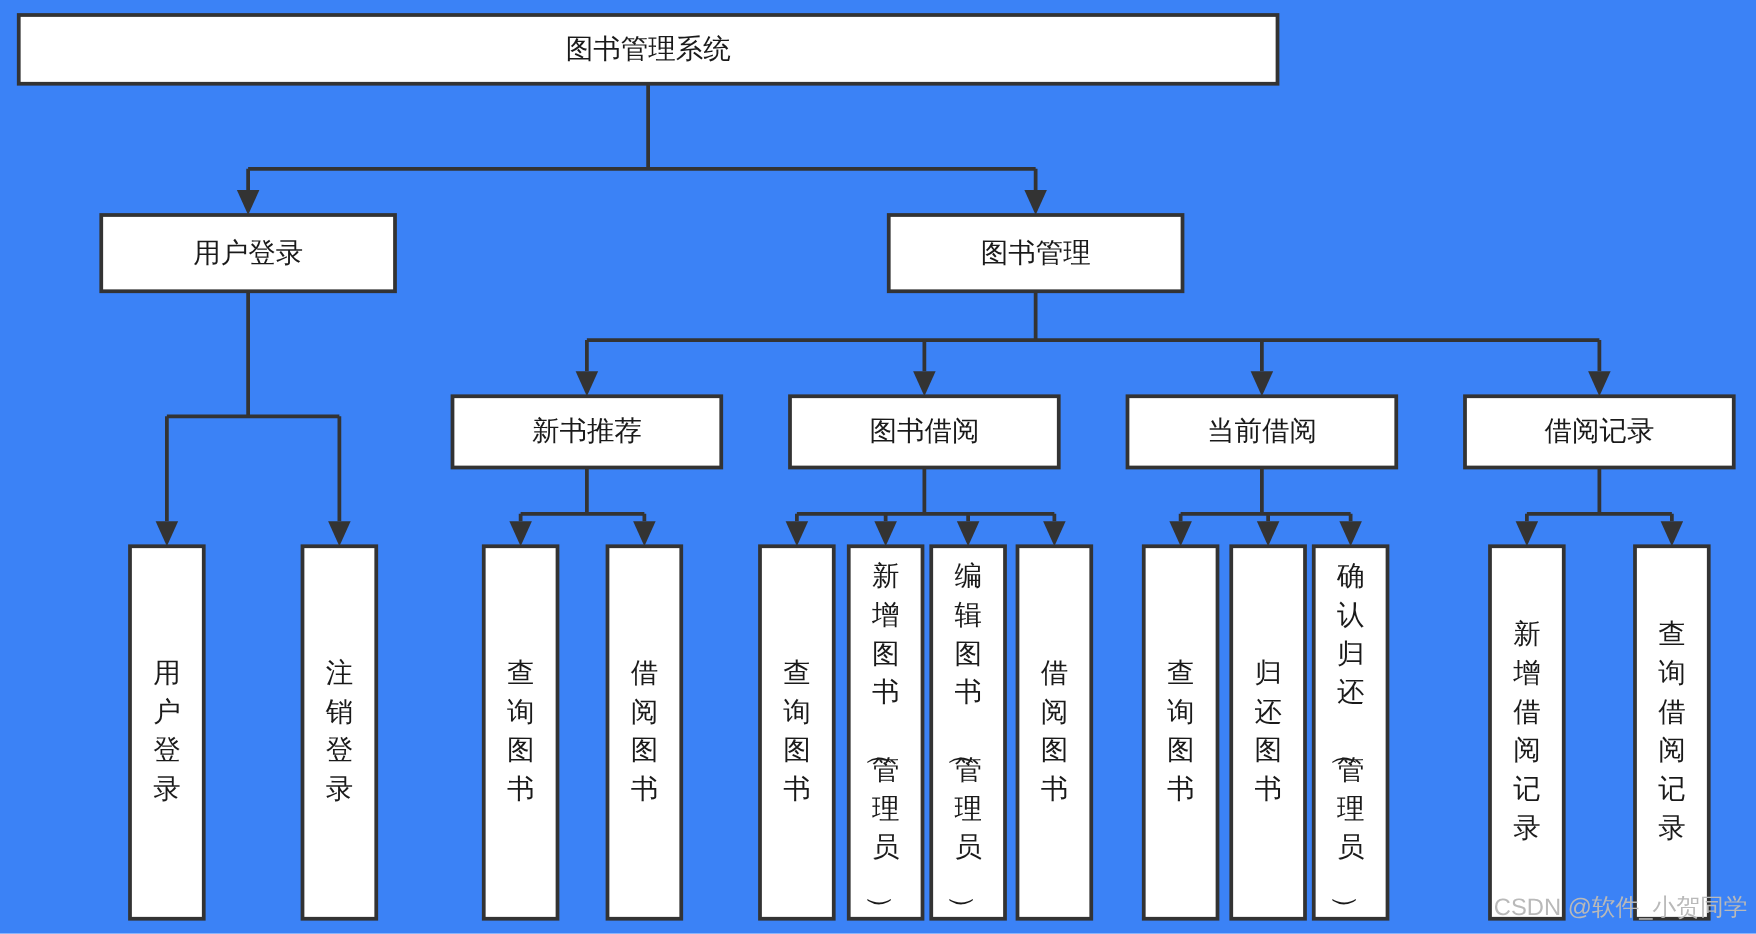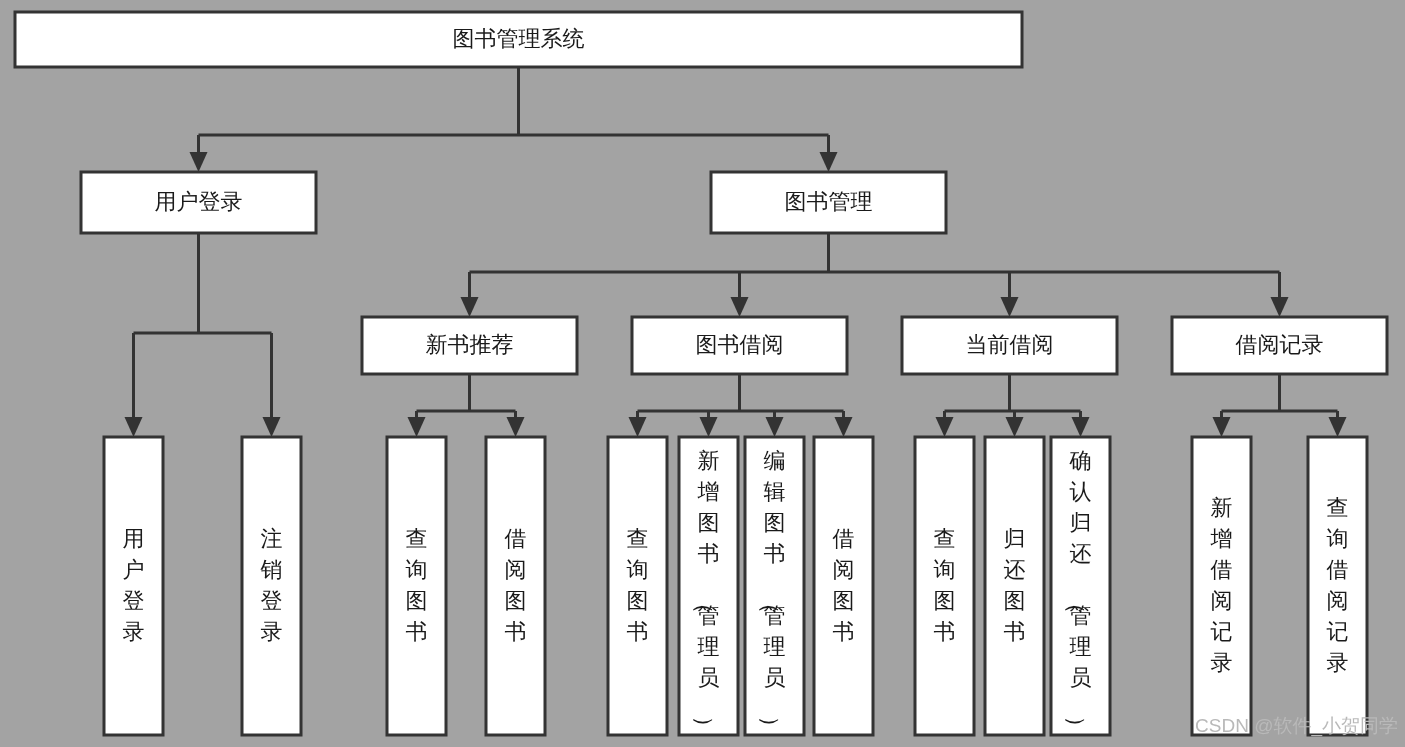--- a/index.html
+++ b/index.html
@@ -8,21 +8,21 @@
     padding: 0;
     background: #ffffff;
   }
   body {
     font-family: "Liberation Sans", "DejaVu Sans", sans-serif;
   }
   #diagram-root {
     position: relative;
     width: 1405px;
     height: 747px;
-    background: #a3a3a3;
+    background: #3b82f6;
     overflow: hidden;
   }
   svg.diagram-canvas {
     position: absolute;
     left: 0;
     top: 0;
     width: 1405px;
     height: 747px;
     display: block;
   }

